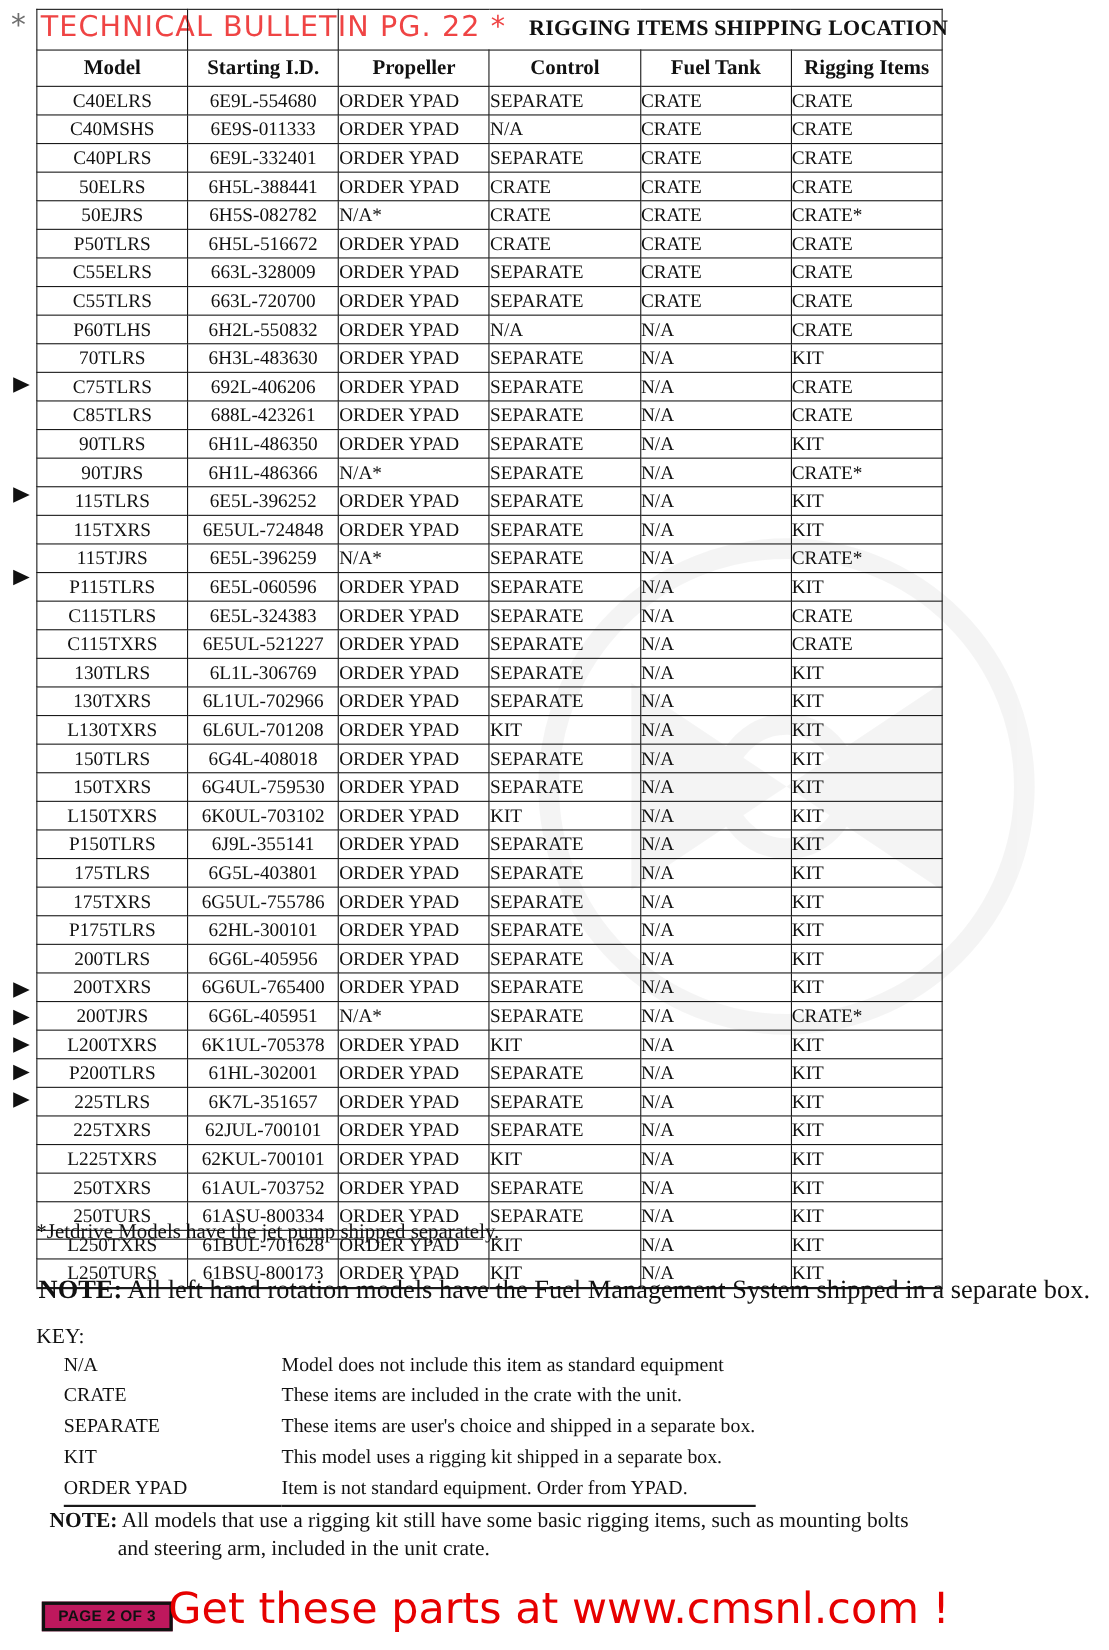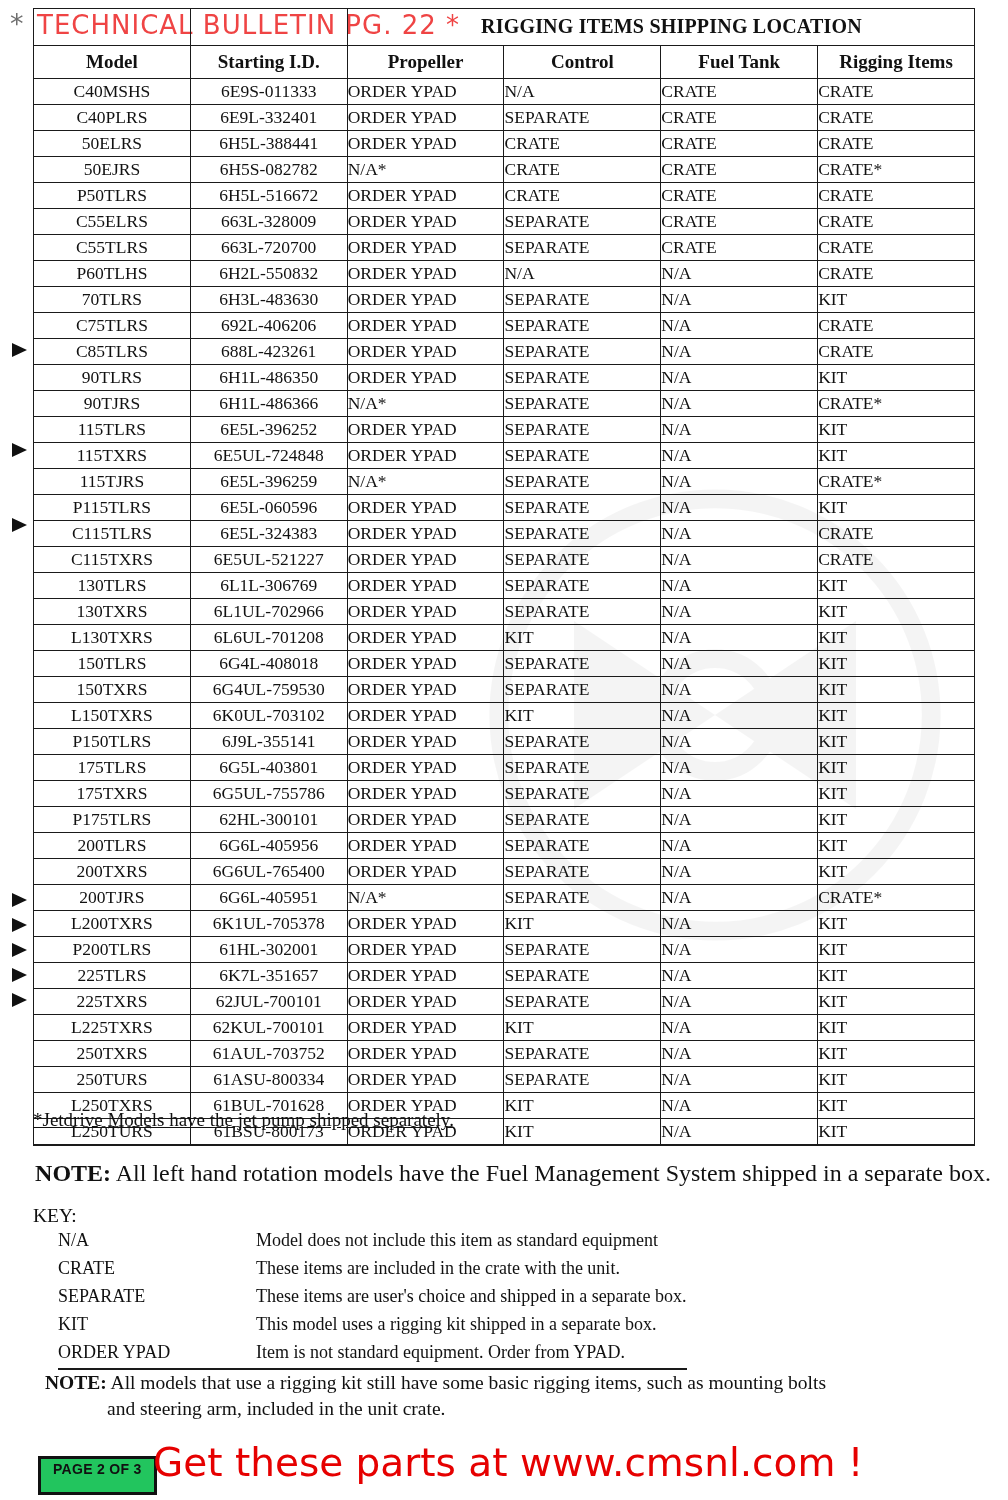--- a/index.html
+++ b/index.html
@@ -56,21 +56,21 @@
     color: #111;
     line-height: 36px;
     white-space: nowrap;
   }
 
   
   table.bulletin {
     position: absolute;
     left: 33px;
     top: 8px;
-    width: 942px;
+    width: 824px;
     border-collapse: collapse;
     table-layout: fixed;
   }
   table.bulletin td, table.bulletin th {
     border: 1px solid #1a1a1a;
     padding: 0;
   }
   .spacer-row td {
     height: 36px;
     border-bottom: 1px solid #1a1a1a;
@@ -175,26 +175,26 @@
     display: block;
     padding-left: 62px;
   }
 
   
   .page-box {
     position: absolute;
     left: 38px;
     top: 1456px;
     border: 3px solid #111;
-    padding: 3px 12px 16px 12px;
+    padding: 3px 12px 4px 12px;
     font-family: "Liberation Sans", sans-serif;
     font-weight: bold;
     font-size: 14px;
     letter-spacing: 0.3px;
-    background: #22c55e;
+    background: #be185d;
     line-height: 1;
   }
   .watermark-line {
     position: absolute;
     left: 153px;
     top: 1440px;
     font-family: "DejaVu Sans", sans-serif;
     font-size: 39px;
     color: #e60000;
     white-space: nowrap;
@@ -250,20 +250,28 @@
       <th class="c-model">Model</th>
       <th class="c-id">Starting I.D.</th>
       <th>Propeller</th>
       <th>Control</th>
       <th>Fuel Tank</th>
       <th>Rigging Items</th>
     </tr>
   </thead>
   <tbody id="table-body">
       <tr>
+        <td class="c-model">C40ELRS</td>
+        <td class="c-id">6E9L-554680</td>
+        <td class="c-prop">ORDER YPAD</td>
+        <td class="c-control">SEPARATE</td>
+        <td class="c-fuel">CRATE</td>
+        <td class="c-rig">CRATE</td>
+      </tr>
+      <tr>
         <td class="c-model">C40MSHS</td>
         <td class="c-id">6E9S-011333</td>
         <td class="c-prop">ORDER YPAD</td>
         <td class="c-control">N/A</td>
         <td class="c-fuel">CRATE</td>
         <td class="c-rig">CRATE</td>
       </tr>
       <tr>
         <td class="c-model">C40PLRS</td>
         <td class="c-id">6E9L-332401</td>

